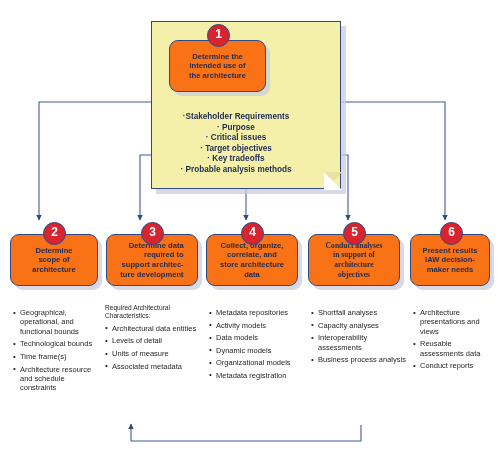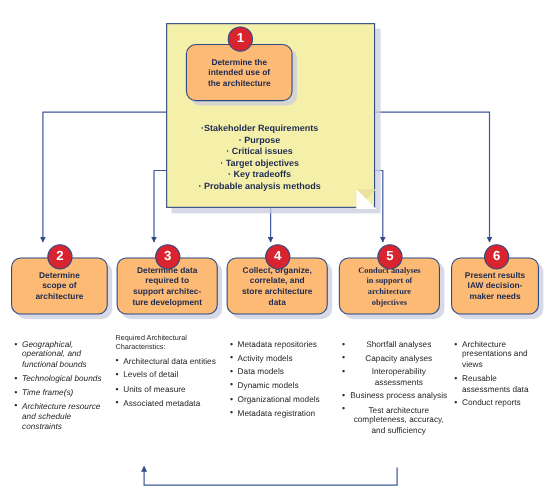--- a/index.html
+++ b/index.html
@@ -49,21 +49,21 @@
     font-size:8.2px;
     font-weight:bold;
     line-height:10.6px;
     color:#1d2a52;
   }
   .note-body div{white-space:nowrap;}
 
   
   .step{
     position:absolute;
-    background:#fdba74;
+    background:#f97316;
     border:1.2px solid #2e4a86;
     border-radius:9px;
     box-sizing:border-box;
     display:flex;
     align-items:center;
     justify-content:center;
     text-align:center;
     font-size:7.6px;
     font-weight:bold;
     line-height:9.6px;
@@ -183,31 +183,31 @@
   <div class="step-shadow row2-sh" style="left:14px;width:88px;"></div>
   <div class="step row2" style="left:10px;width:88px;">
     <span>
       <span>Determine</span><br>
       <span>scope of</span><br>
       <span>architecture</span>
     </span>
   </div>
   <div class="num" style="left:43px;top:222px;">2</div>
 
-  <div class="bullets" style="left:13px;top:308px;width:88px;font-style:italic;">
+  <div class="bullets" style="left:13px;top:308px;width:88px;">
     <ul>
       <li>Geographical, operational, and functional bounds</li>
       <li>Technological bounds</li>
       <li>Time frame(s)</li>
       <li>Architecture resource and schedule constraints</li>
     </ul>
   </div>
 
   <div class="step-shadow row2-sh" style="left:110px;width:92px;"></div>
-  <div class="step row2" style="left:106px;width:92px;">
+  <div class="step row2" style="left:106px;width:92px;text-align:right;">
     <span>
       <span>Determine data</span><br>
       <span>required to</span><br>
       <span>support architec-</span><br>
       <span>ture development</span>
     </span>
   </div>
   <div class="num" style="left:141px;top:222px;">3</div>
 
   <div class="bullets" style="left:105px;top:304px;width:96px;">
@@ -246,27 +246,26 @@
   <div class="step row2" style="left:308px;width:92px;font-family:Liberation Serif, serif;">
     <span>
       <span>Conduct analyses</span><br>
       <span>in support of</span><br>
       <span>architecture</span><br>
       <span>objectives</span>
     </span>
   </div>
   <div class="num" style="left:343px;top:222px;">5</div>
 
-  <div class="bullets" style="left:311px;top:308px;width:96px;text-align:center;">
+  <div class="bullets" style="left:311px;top:308px;width:96px;">
     <ul>
       <li>Shortfall analyses</li>
       <li>Capacity analyses</li>
       <li>Interoperability assessments</li>
       <li>Business process analysis</li>
-      <li>Test architecture completeness, accuracy, and sufficiency</li>
     </ul>
   </div>
 
   <div class="step-shadow row2-sh" style="left:414px;width:80px;"></div>
   <div class="step row2" style="left:410px;width:80px;">
     <span>
       <span>Present results</span><br>
       <span>IAW decision-</span><br>
       <span>maker needs</span>
     </span>

